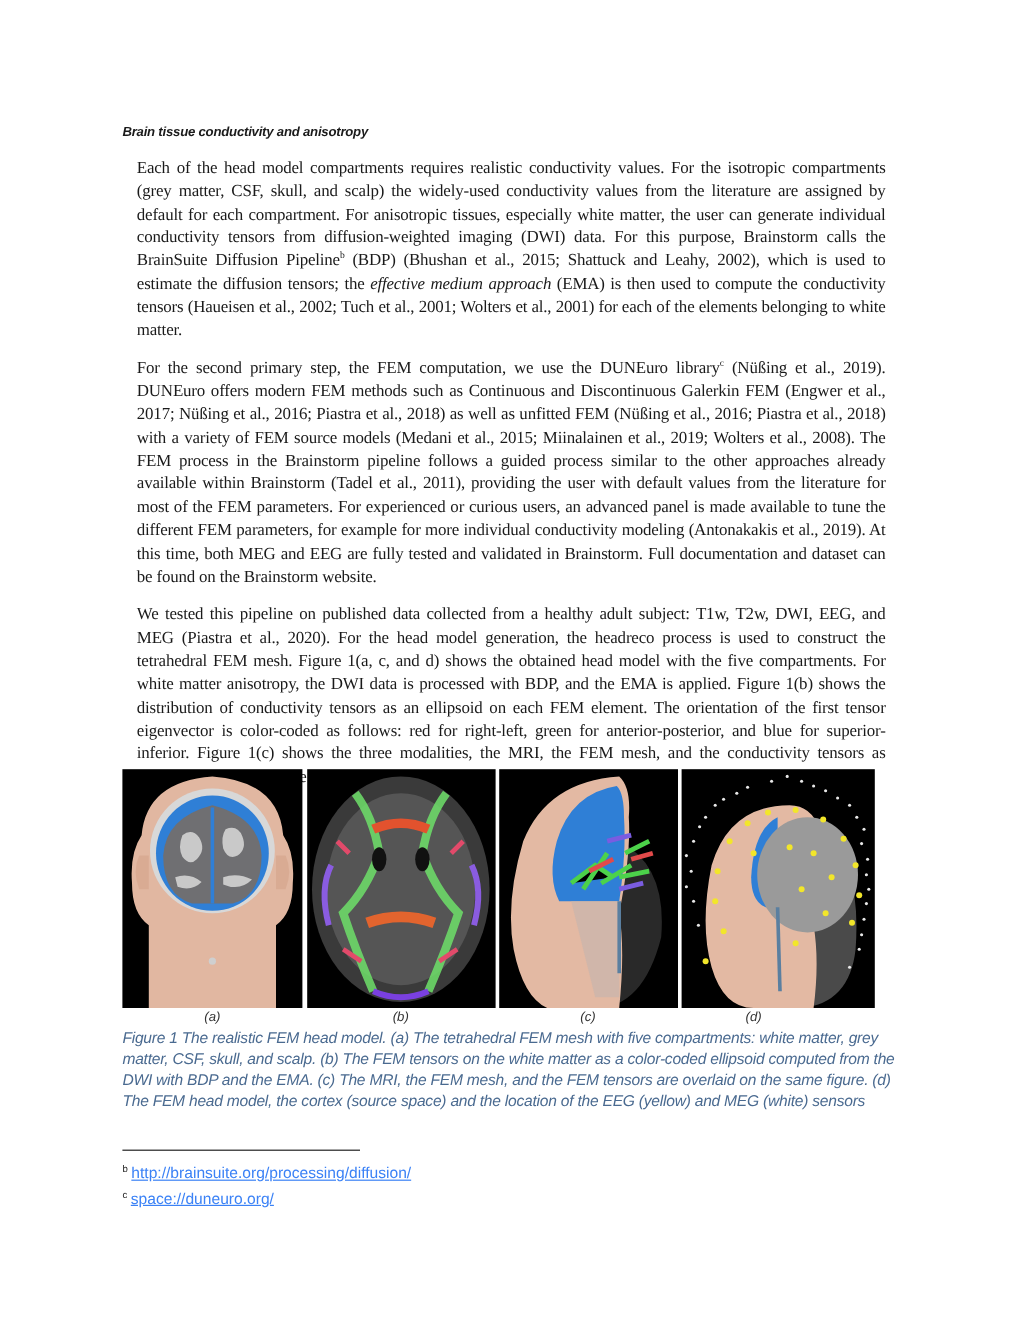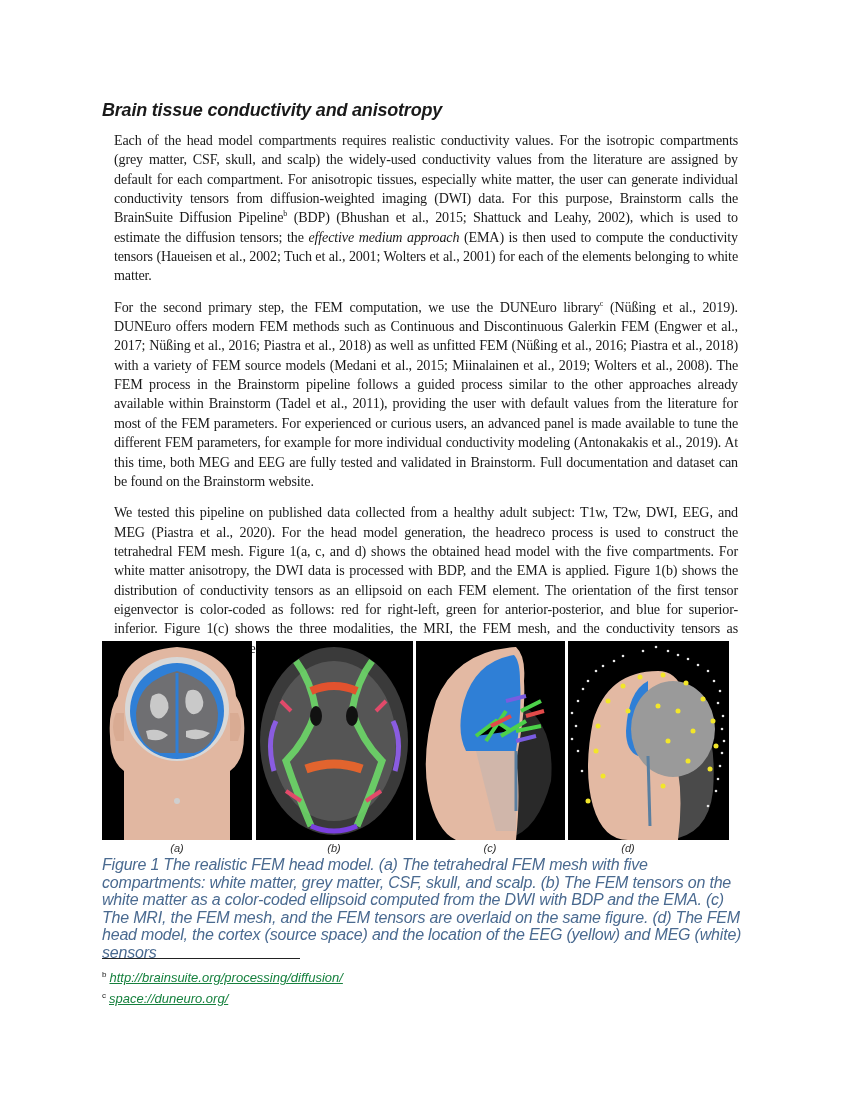--- a/index.html
+++ b/index.html
@@ -1,37 +1,37 @@
 <!DOCTYPE html>
 <html><head>
 <meta charset="utf-8">
 <style>
   html, body { margin:0; padding:0; background:#ffffff; }
   body { width:850px; height:1100px; position:relative; overflow:hidden;
          font-family:"Liberation Serif", serif; color:#1a1a1a; }
   .page { position:absolute; left:102px; top:101px; width:648px; }
   .heading { font-family:"Liberation Sans", sans-serif; font-weight:bold; font-style:italic;
-             font-size:18px; line-height:18px; margin:0; letter-spacing:-0.2px; }
+             font-size:11px; line-height:18px; margin:0; letter-spacing:-0.2px; }
   .para { font-size:14.1px; line-height:19.35px; text-align:justify; margin:12px;
           letter-spacing:-0.15px; }
   .para sup { font-size:8px; line-height:0; vertical-align:6px; }
   .sec { margin-bottom:12px; }
   .figure { position:absolute; left:102px; top:641px; width:627px; height:199px; }
   .panel { position:absolute; top:0; height:199px; background:#000; overflow:hidden; }
   .labels { position:absolute; left:102px; top:842px; width:627px; height:14px;
             font-family:"Liberation Sans", sans-serif; font-style:italic; font-size:11px; color:#333; }
   .labels span { position:absolute; top:0; transform:translateX(-50%); }
   .caption { position:absolute; left:102px; top:856px; width:650px;
-             font-family:"Liberation Sans", sans-serif; font-style:italic; font-size:16px;
+             font-family:"Liberation Sans", sans-serif; font-style:italic; font-size:13px;
              line-height:17.5px; color:#4a6a90; margin:0; letter-spacing:-0.2px; }
   .fn-rule { position:absolute; left:102px; top:958px; width:198px; height:1px; background:#222; }
   .footnotes { position:absolute; left:102px; top:966px; font-family:"Liberation Sans", sans-serif;
                font-size:13px; line-height:18px; }
   .footnotes sup { font-size:8px; vertical-align:5px; margin-right:3px; color:#222; }
-  .footnotes a { color:#15803d; text-decoration:underline;font-style:italic; }
+  .footnotes a { color:#3b82f6; text-decoration:underline; }
 </style>
 </head>
 <body>
 
 <div class="page">
   <div class="sec">
     <h3 class="heading">Brain tissue conductivity and anisotropy</h3>
     <p class="para"><span>Each of the head model compartments requires realistic conductivity values. For the isotropic compartments (grey matter, CSF, skull, and scalp) the widely-used conductivity values from the literature are assigned by default for each compartment. For anisotropic tissues, especially white matter, the user can generate individual conductivity tensors from diffusion-weighted imaging (DWI) data. For this purpose, Brainstorm calls the BrainSuite Diffusion Pipeline</span><sup>b</sup><span> (BDP) (Bhushan et al., 2015; Shattuck and Leahy, 2002), which is used to estimate the diffusion tensors; the </span><em>effective medium approach</em><span> (EMA) is then used to compute the conductivity tensors (Haueisen et al., 2002; Tuch et al., 2001; Wolters et al., 2001) for each of the elements belonging to white matter.</span></p>
   </div>
   <div class="sec">

